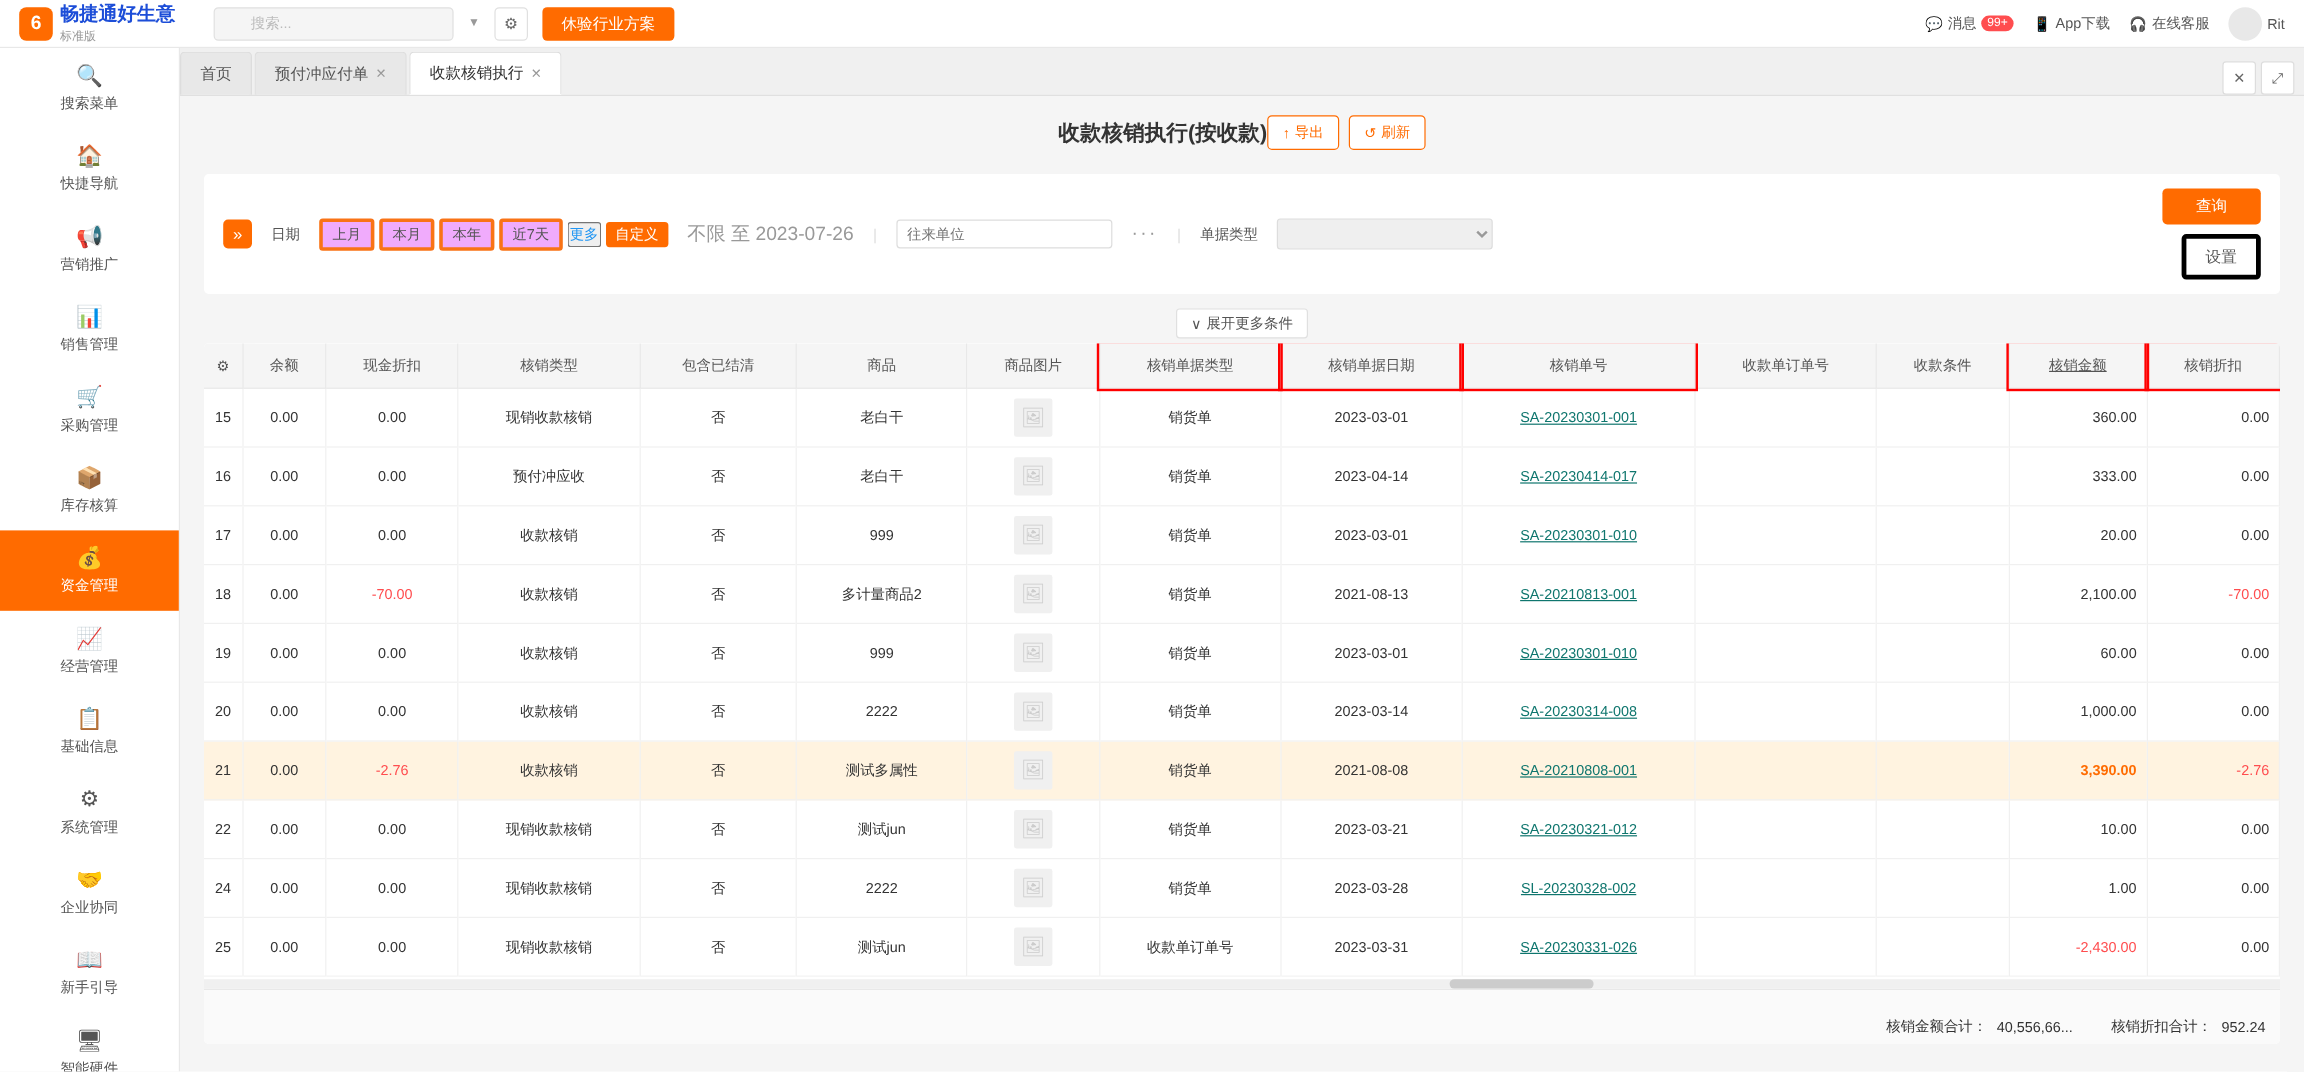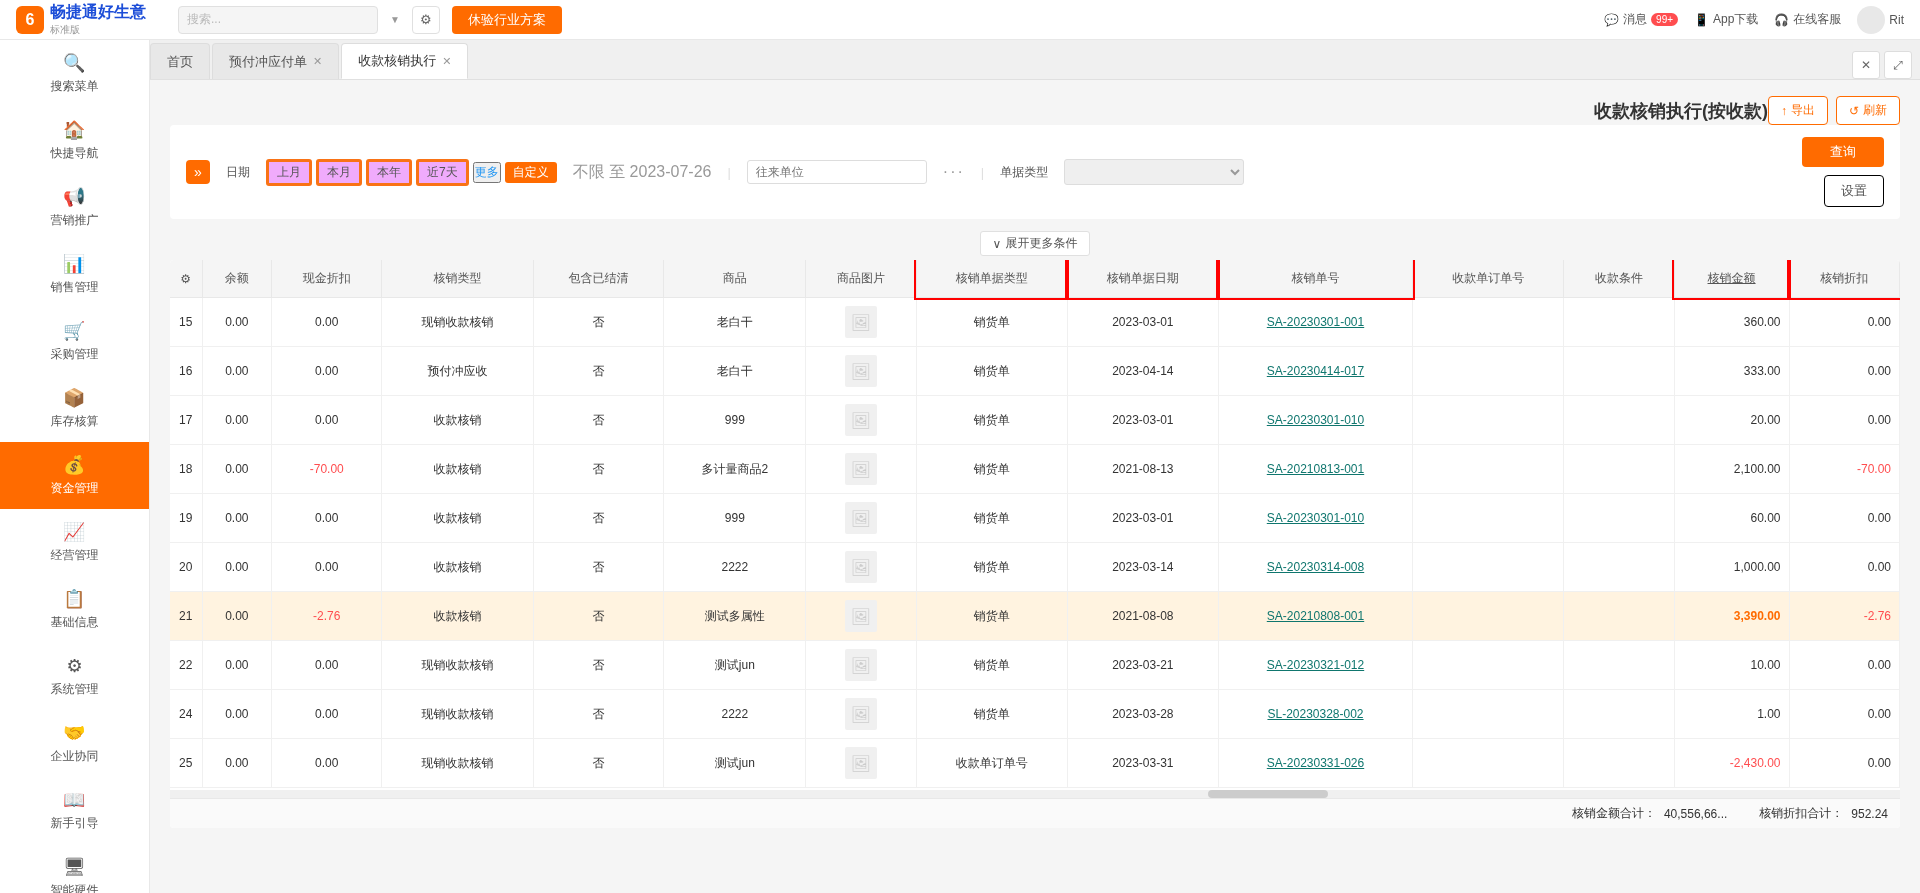--- a/index.html
+++ b/index.html
@@ -2,21 +2,21 @@
 <html><head>
   <meta charset="utf-8">
   <style>
     * { margin: 0; padding: 0; box-sizing: border-box; }
     body { font-family: 'Microsoft YaHei', Arial, sans-serif; font-size: 13px; background: #f5f5f5; width: 1920px; height: 893px; overflow: hidden; }
 
     
     .top-bar { height: 40px; background: #fff; display: flex; align-items: center; padding: 0 16px; border-bottom: 1px solid #e8e8e8; gap: 12px; }
     .logo-area { display: flex; align-items: center; gap: 6px; width: 150px; }
     .logo-icon { width: 28px; height: 28px; background: #ff6b00; border-radius: 6px; display: flex; align-items: center; justify-content: center; color: white; font-size: 16px; font-weight: bold; }
-    .search-box { background: #f5f5f5; border: 1px solid #e0e0e0; border-radius: 4px; padding: 4px 8px; width: 200px; height: 28px; display: flex; align-items: center; gap: 6px; color: #999; font-size: 12px; }
+    .search-box { background: #f5f5f5; border: 1px solid #e0e0e0; border-radius: 4px; padding: 4px 30px; width: 200px; height: 28px; display: flex; align-items: center; gap: 6px; color: #999; font-size: 12px; }
     .dropdown-arrow { color: #999; font-size: 10px; }
     .gear-btn { width: 28px; height: 28px; border: 1px solid #e0e0e0; border-radius: 4px; display: flex; align-items: center; justify-content: center; cursor: pointer; background: #fff; color: #666; }
     .industry-btn { background: #ff6b00; color: white; border: none; border-radius: 4px; padding: 5px 16px; font-size: 13px; cursor: pointer; }
     .top-right { display: flex; align-items: center; gap: 16px; margin-left: auto; }
     .top-right-item { display: flex; align-items: center; gap: 4px; color: #555; font-size: 12px; cursor: pointer; }
     .badge { background: #ff4d4f; color: white; border-radius: 10px; padding: 1px 5px; font-size: 10px; }
     .user-avatar { width: 28px; height: 28px; background: #e8e8e8; border-radius: 50%; }
 
     
     .layout { display: flex; height: 853px; }
@@ -35,63 +35,63 @@
     .tab { display: flex; align-items: center; padding: 0 16px; height: 36px; background: #e8e8e8; border: 1px solid #ddd; border-bottom: none; cursor: pointer; font-size: 13px; color: #555; gap: 6px; margin-right: 2px; border-radius: 4px 4px 0 0; }
     .tab.active { background: #fff; color: #333; font-weight: 500; border-bottom: 1px solid #fff; }
     .tab-close { color: #999; font-size: 11px; cursor: pointer; }
     .tab-bar-actions { margin-left: auto; display: flex; align-items: center; padding-right: 8px; gap: 4px; }
     .tab-action-btn { width: 28px; height: 28px; border: 1px solid #ddd; border-radius: 3px; display: flex; align-items: center; justify-content: center; cursor: pointer; background: #fff; color: #666; font-size: 12px; }
 
     
     .page-content { flex: 1; padding: 16px 20px; background: #f5f5f5; overflow: auto; }
 
     
-    .page-header { display: flex; align-items: center; justify-content: flex-end; margin-bottom: 0; }
+    .page-header { display: flex; align-items: center; justify-content: center; margin-bottom: 20px; }
     .page-title { font-size: 18px; font-weight: 600; color: #333; }
     .page-actions { display: flex; gap: 8px; align-items: center; }
     .btn-export { display: flex; align-items: center; gap: 4px; color: #ff6b00; border: 1px solid #ff6b00; border-radius: 4px; padding: 5px 12px; background: #fff; cursor: pointer; font-size: 12px; }
     .btn-refresh { display: flex; align-items: center; gap: 4px; color: #ff6b00; border: 1px solid #ff6b00; border-radius: 4px; padding: 5px 12px; background: #fff; cursor: pointer; font-size: 12px; }
 
     
     .filter-area { background: #fff; border-radius: 4px; padding: 12px 16px; margin-bottom: 8px; }
     .filter-row { display: flex; align-items: center; gap: 16px; flex-wrap: wrap; }
     .filter-expand-btn { width: 24px; height: 24px; background: #ff6b00; color: white; border: none; border-radius: 4px; cursor: pointer; display: flex; align-items: center; justify-content: center; font-size: 14px; }
     .filter-label { font-size: 12px; color: #555; white-space: nowrap; }
     .date-shortcuts { display: flex; gap: 4px; align-items: center; }
     .date-btn { padding: 2px 8px; border: 3px solid #f97316; border-radius: 3px; background: #f0abfc; cursor: pointer; font-size: 12px; color: #555; }
     .date-custom { background: #ff6b00; color: white; border: none; border-radius: 3px; padding: 2px 8px; font-size: 12px; cursor: pointer; }
     .date-more { color: #2196f3; font-size: 12px; cursor: pointer; }
     .date-range { color: #999; font-size: 16px; }
     .filter-divider { color: #e0e0e0; }
     .filter-input { border: 1px solid #ddd; border-radius: 3px; padding: 4px 8px; font-size: 12px; color: #999; width: 180px; }
     .filter-dots { color: #999; font-size: 16px; letter-spacing: 2px; }
     .filter-select { border: 1px solid #ddd; border-radius: 3px; padding: 4px 24px 4px 8px; font-size: 12px; color: #999; width: 180px; }
     .btn-query { background: #ff6b00; color: white; border: none; border-radius: 4px; padding: 6px 28px; font-size: 13px; cursor: pointer; }
-    .btn-setting { background: #fff; color: #555; border: 1px solid #000000; border-radius: 4px; padding: 6px 16px; font-size: 13px; cursor: pointer; display: block; margin-top: 4px; }
+    .btn-setting { background: #fff; color: #555; border: 4px solid #000000; border-radius: 4px; padding: 6px 16px; font-size: 13px; cursor: pointer; display: block; margin-top: 4px; }
 
     
     .expand-row { display: flex; justify-content: center; padding: 4px; }
     .expand-btn { display: flex; align-items: center; gap: 4px; color: #555; font-size: 12px; cursor: pointer; background: #fff; border: 1px solid #e0e0e0; border-radius: 3px; padding: 3px 12px; }
 
     
     .table-container { background: #fff; border-radius: 4px; overflow: hidden; position: relative; }
     .table-wrapper { overflow-x: auto; overflow-y: auto; max-height: 560px; }
     table { width: 100%; border-collapse: collapse; }
     thead tr { background: #f5f5f5; }
     thead th { padding: 10px 8px; text-align: center; font-size: 12px; color: #555; font-weight: 500; border-bottom: 1px solid #e8e8e8; border-right: 1px solid #e8e8e8; white-space: nowrap; }
     tbody tr { border-bottom: 1px solid #f0f0f0; }
     tbody tr.highlighted { background: #fff3e0; }
     tbody td { padding: 8px 8px; text-align: center; font-size: 12px; color: #333; border-right: 1px solid #f0f0f0; white-space: nowrap; }
     .td-link { color: #0f766e; cursor: pointer; text-decoration: underline; }
     .td-red { color: #ff4d4f; }
     .td-num { text-align: right; }
     .settings-col { width: 32px; }
     .img-placeholder { width: 32px; height: 32px; background: #f0f0f0; border-radius: 2px; display: inline-flex; align-items: center; justify-content: center; color: #ccc; font-size: 16px; }
     .table-footer { background: #fafafa; border-top: 1px solid #e8e8e8; padding: 6px 12px; display: flex; justify-content: flex-end; gap: 32px; font-size: 12px; color: #333; }
-    .footer-total { display: flex; align-items: center; gap: 8px; }
+    .footer-total { display: flex; align-items: center; gap: 8px; margin-top: 16px; }
 
     
     .filter-right { margin-left: auto; display: flex; flex-direction: column; align-items: flex-end; gap: 4px; }
 
     
     .h-scroll { height: 8px; background: #f0f0f0; margin-top: 2px; }
     .h-scroll-thumb { height: 8px; width: 120px; background: #ccc; border-radius: 4px; margin-left: 60%; }
   </style>
 </head>
 <body>

